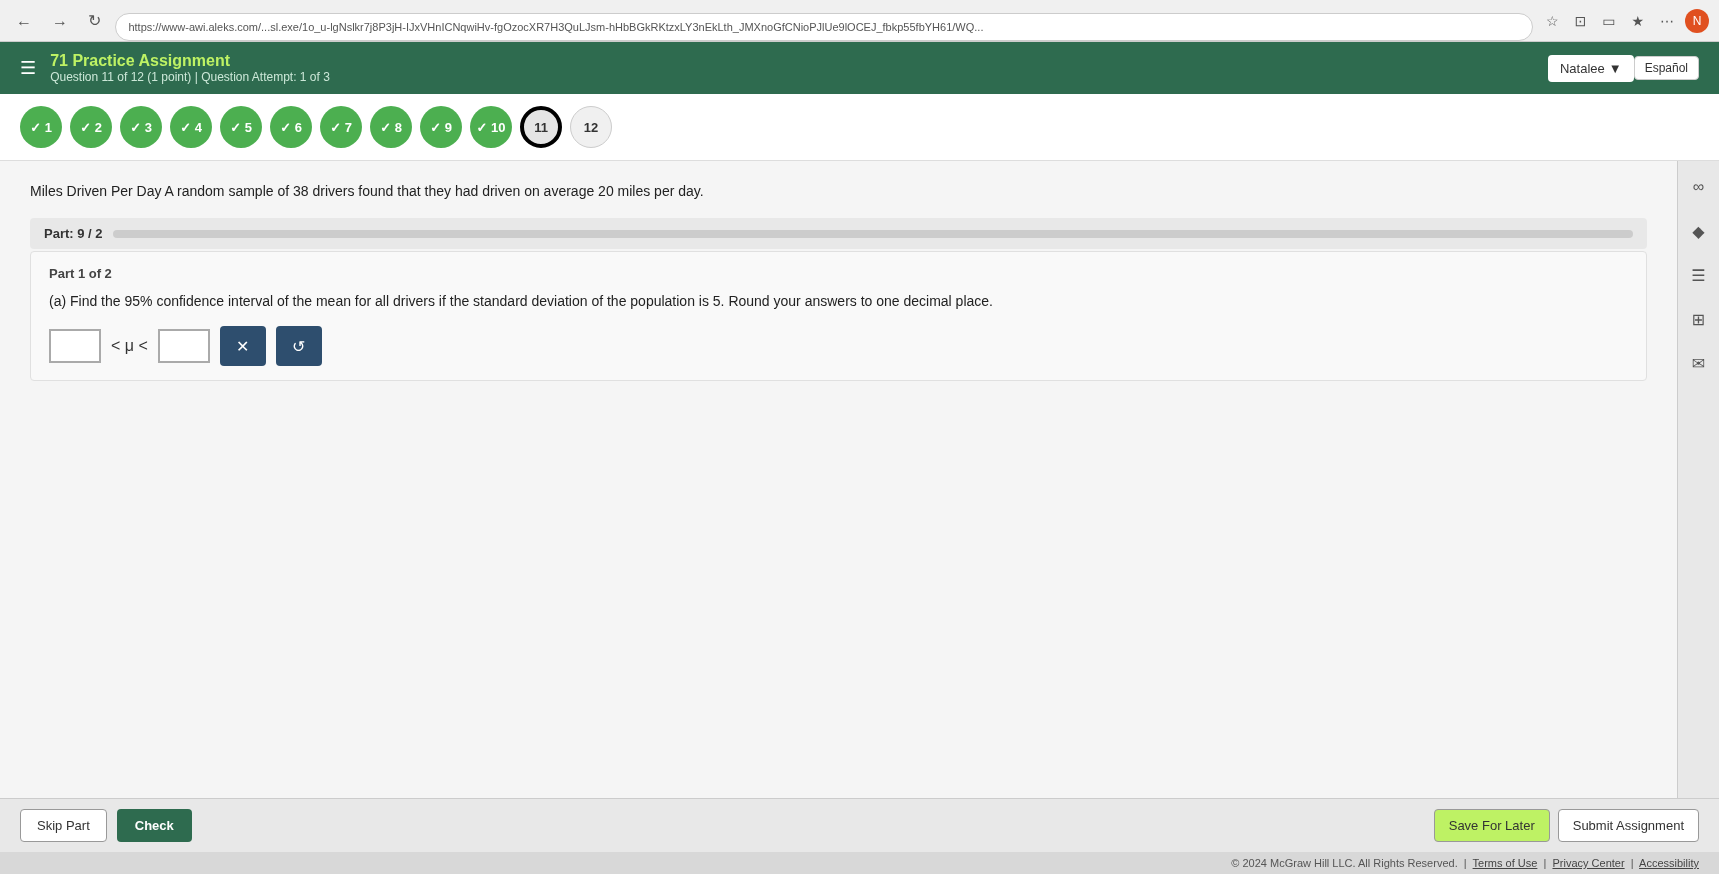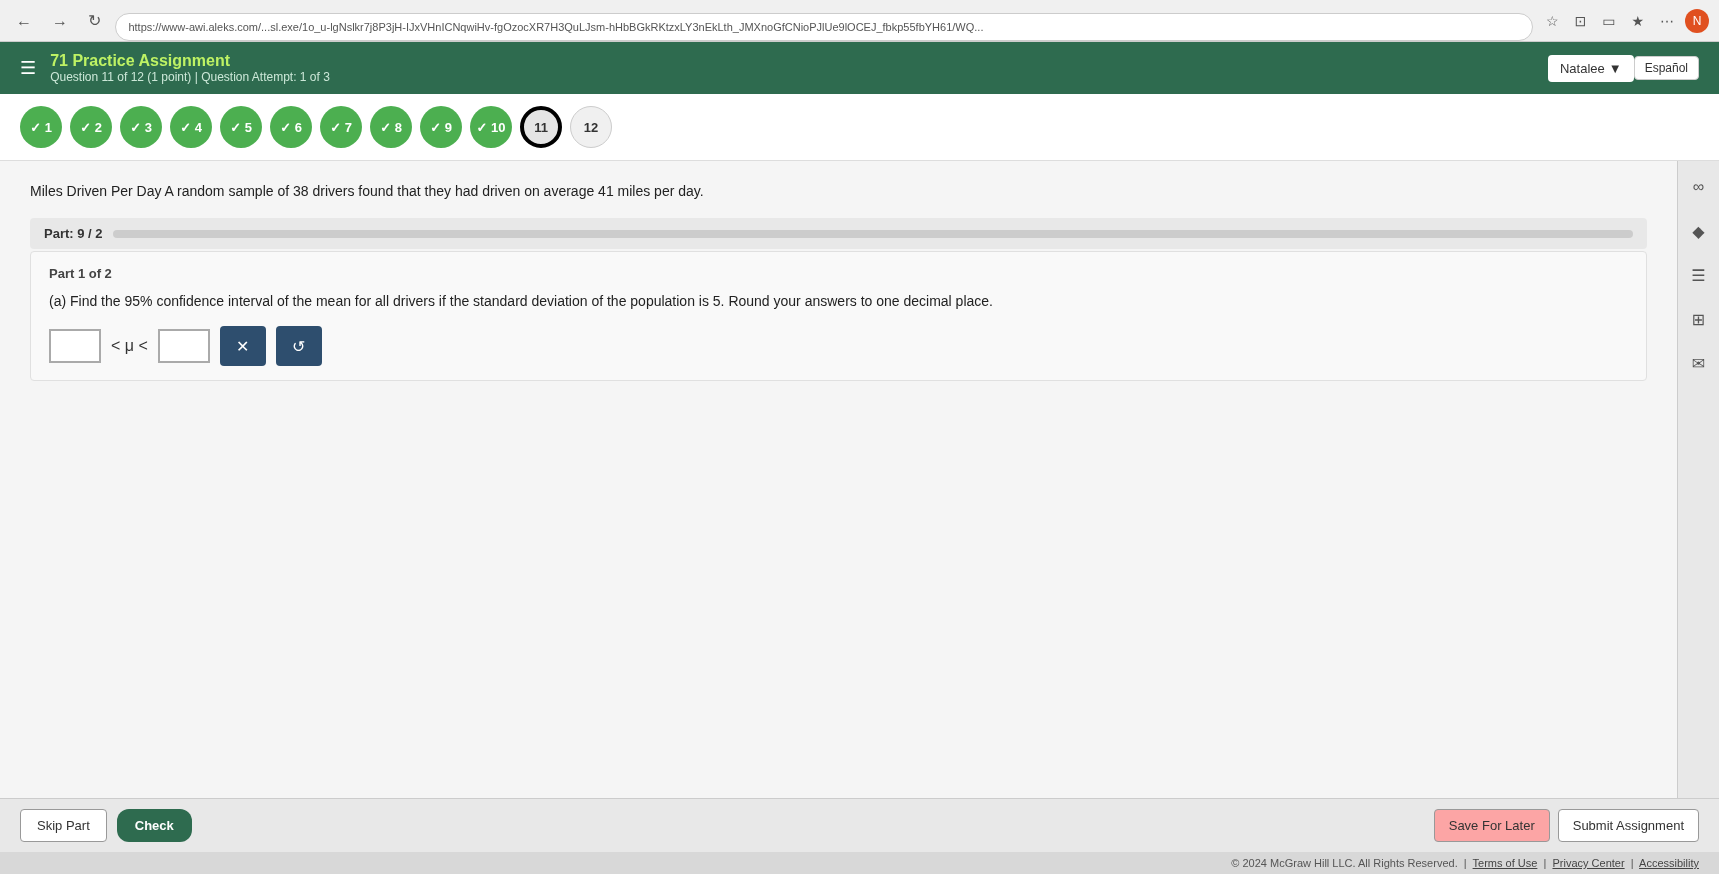--- a/index.html
+++ b/index.html
@@ -304,34 +304,34 @@
       border: 1px solid #999;
       border-radius: 4px;
       padding: 8px 16px;
       font-size: 13px;
       cursor: pointer;
       color: #333;
     }
     .check-btn {
       background: #2e6b4f;
       border: none;
-      border-radius: 12px;
+      border-radius: 4px;
       padding: 8px 18px;
       font-size: 13px;
       cursor: pointer;
       color: white;
       font-weight: bold;
     }
     .footer-right {
       display: flex;
       gap: 8px;
       align-items: center;
     }
     .save-later-btn {
-      background: #fca5a5;
+      background: #bef264;
       border: 1px solid #999;
       border-radius: 4px;
       padding: 8px 14px;
       font-size: 13px;
       cursor: pointer;
       color: #333;
     }
     .submit-assignment-btn {
       background: white;
       border: 1px solid #999;
@@ -434,21 +434,21 @@
     <div class="q-bubble q-bubble-plain">
       <span>12</span>
     </div>
   </div>
 
   <div class="main-content">
     <div class="content-area">
 
       <div class="question-problem-text">
         <span class="problem-title-bold">Miles Driven Per Day</span>
-        <span>A random sample of 38 drivers found that they had driven on average 41 miles per day.</span>
+        <span>A random sample of 38 drivers found that they had driven on average 20 miles per day.</span>
       </div>
 
       <div class="part-progress-bar-container">
         <span class="part-progress-label">Part: 9 / 2</span>
         <div class="progress-bar-track">
           <div class="progress-bar-fill" style="width: 0%;"></div>
         </div>
       </div>
 
       <div class="part-section">

